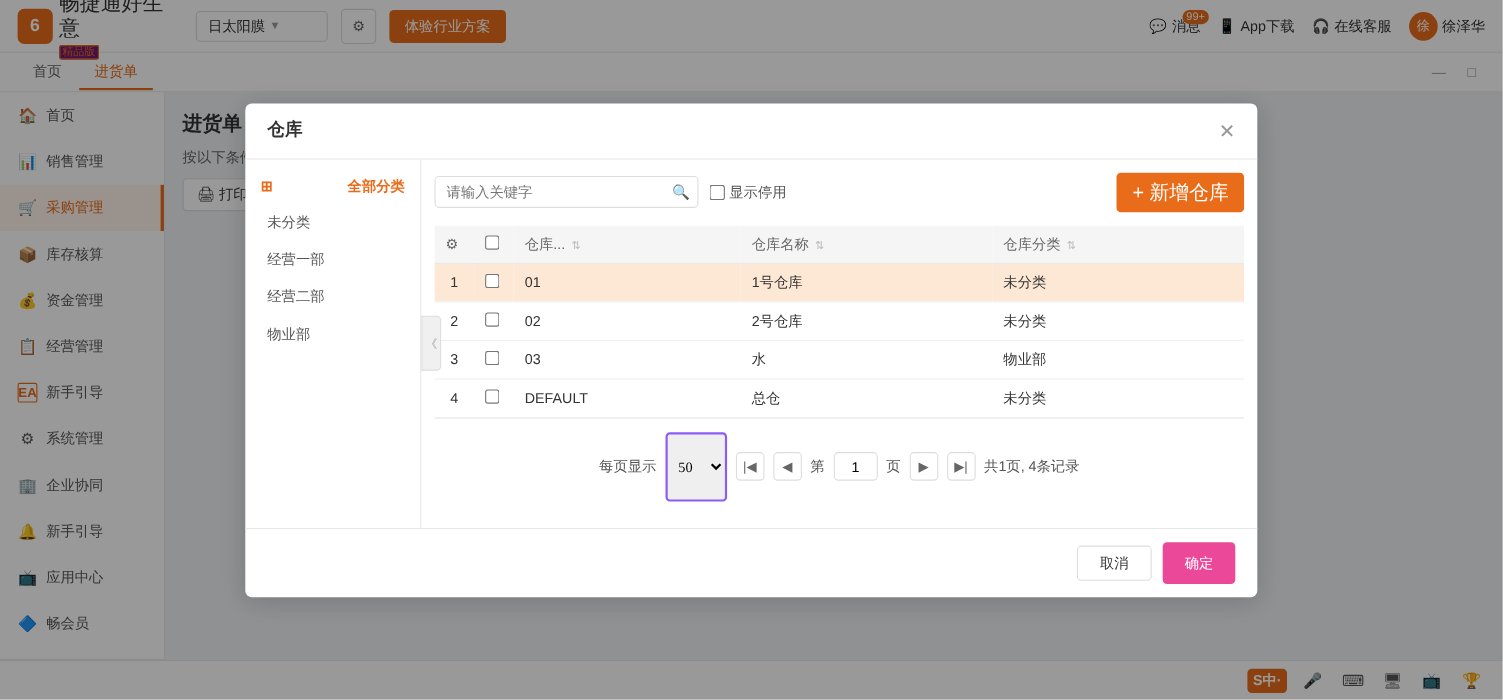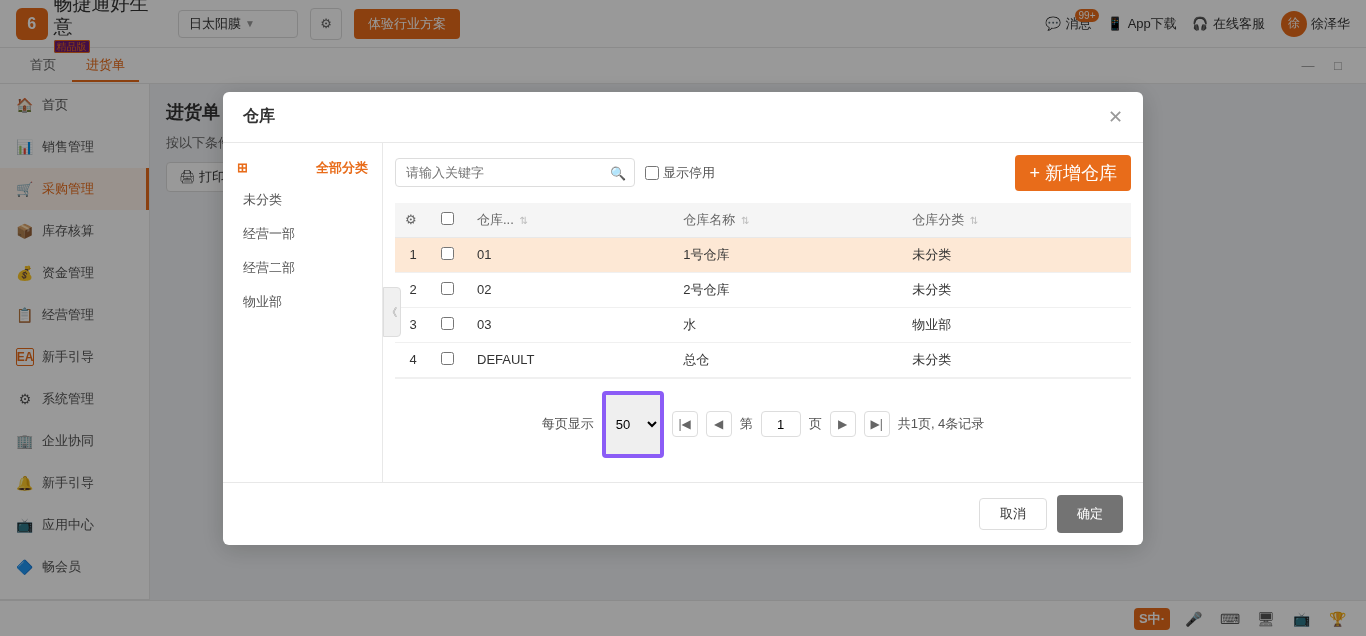--- a/index.html
+++ b/index.html
@@ -109,29 +109,29 @@
     .sort-icon { font-size: 10px; color: #bbb; margin-left: 2px; }
 
     
     .pagination {
       display: flex; align-items: center; justify-content: center;
       padding: 12px; gap: 8px; border-top: 1px solid #f0f0f0; margin-top: auto;
       color: #555; font-size: 13px;
     }
     .page-btn { width: 26px; height: 26px; border: 1px solid #ddd; border-radius: 4px; background: #fff; cursor: pointer; display: flex; align-items: center; justify-content: center; color: #666; font-size: 12px; }
     .page-input { width: 40px; height: 26px; border: 1px solid #ddd; border-radius: 4px; text-align: center; font-size: 13px; outline: none; }
-    .page-select { border: 4px solid #8b5cf6; border-radius: 4px; padding: 21px 6px; font-size: 13px; outline: none; }
+    .page-select { border: 2px solid #8b5cf6; border-radius: 4px; padding: 21px 6px; font-size: 13px; outline: none; font-family: Liberation Serif, serif; }
 
     
     .modal-footer {
       display: flex; align-items: center; justify-content: flex-end;
       padding: 12px 20px; border-top: 1px solid #e8e8e8; gap: 10px;
     }
     .cancel-btn { padding: 6px 20px; border: 1px solid #ddd; border-radius: 4px; background: #fff; cursor: pointer; font-size: 13px; color: #333; }
-    .confirm-btn { padding: 10px 20px; border: none; border-radius: 4px; background: #737373; cursor: pointer; font-size: 13px; color: #fff; }
+    .confirm-btn { padding: 10px 20px; border: none; border-radius: 4px; background: #ec4899; cursor: pointer; font-size: 13px; color: #fff; }
 
     
     .bottom-bar {
       position: fixed; bottom: 0; left: 0; right: 0; height: 36px;
       background: #fff; border-top: 1px solid #e8e8e8;
       display: flex; align-items: center; justify-content: flex-end;
       padding: 0 16px; gap: 12px; z-index: 50;
     }
     .bottom-icon { width: 24px; height: 24px; display: flex; align-items: center; justify-content: center; cursor: pointer; color: #555; font-size: 14px; }
     .s-logo { background: #e86c1a; color: #fff; border-radius: 4px; font-weight: bold; font-size: 13px; padding: 2px 5px; }

